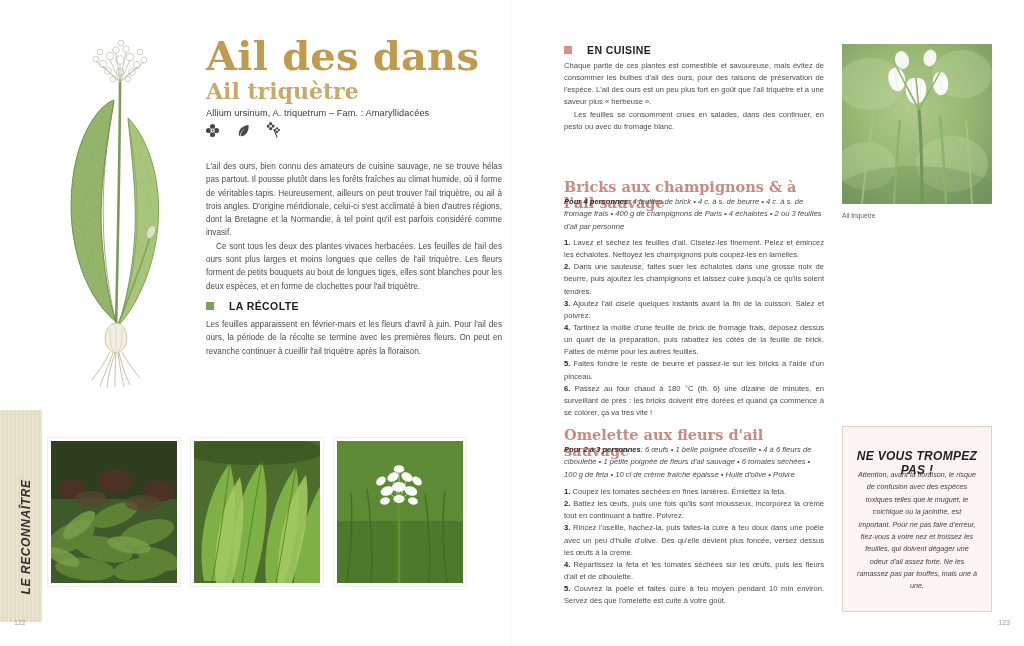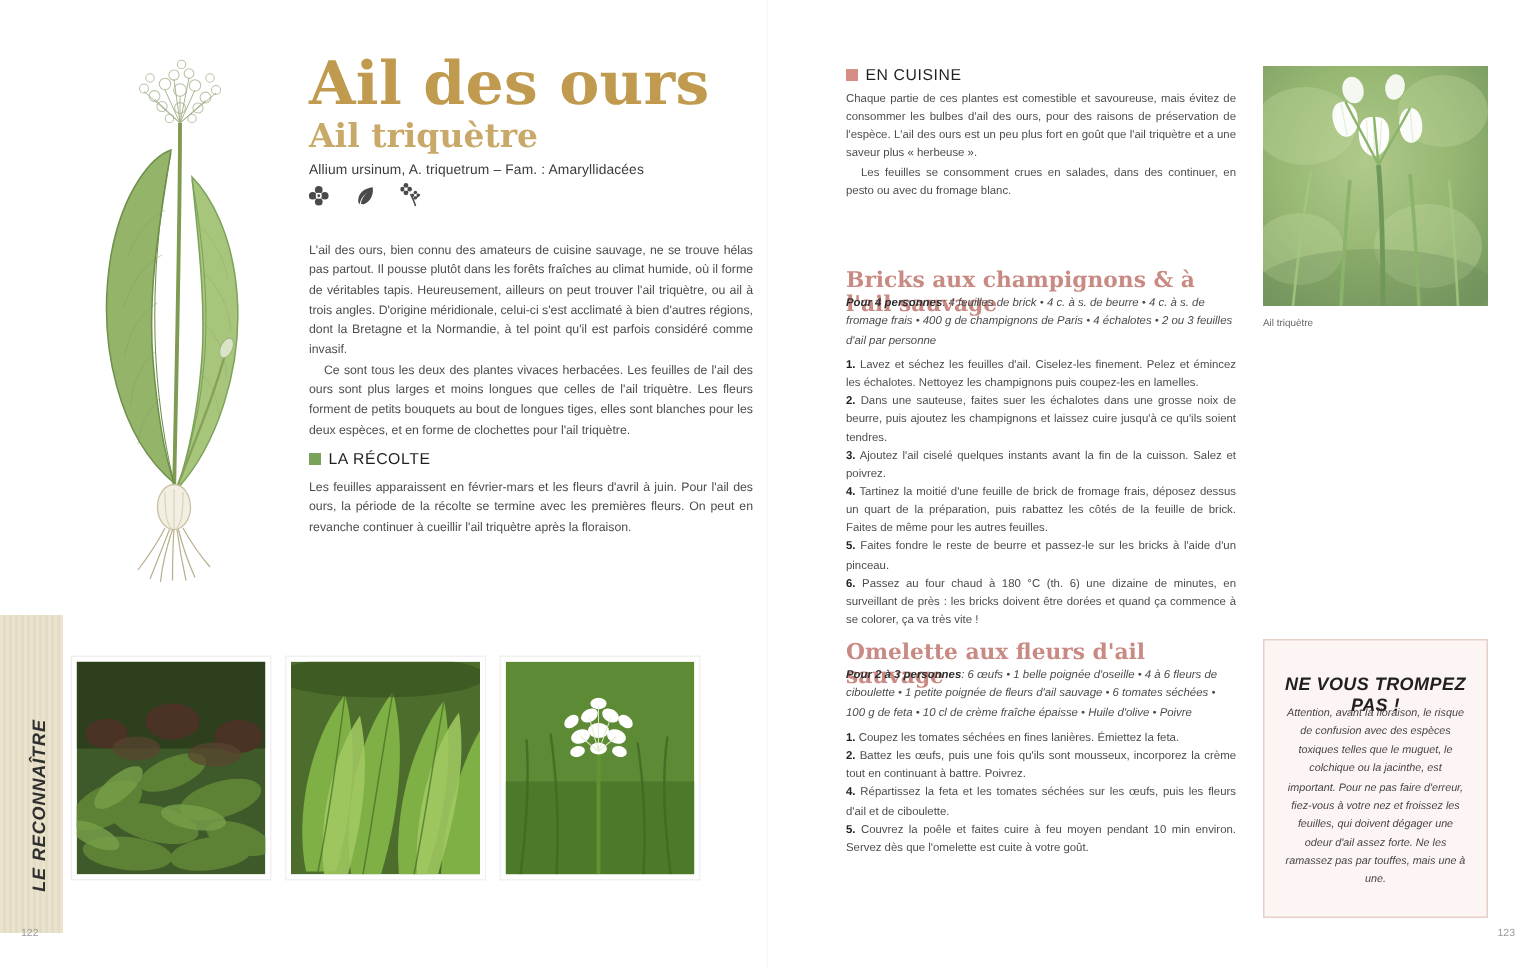--- a/index.html
+++ b/index.html
@@ -56,22 +56,22 @@
   .pictos svg { display: block; }
 
   .body-col {
     position: absolute; left: 206px; width: 296px;
     font-size: 8.2px; line-height: 1.62; color: #4c4c4c; text-align: justify;
   }
   .body-col p { text-indent: 0; margin: 0; }
   .body-col p.ind { text-indent: 10px; }
 
   .sec-head {
-    position: absolute; display: flex; align-items: center; gap: 5px;
-    font-size: 10.5px; font-weight: 400; letter-spacing: .4px; color: #1f1f1f;
+    position: absolute; display: flex; align-items: center; gap: 15px;
+    font-size: 10.5px; font-weight: 700; letter-spacing: .4px; color: #1f1f1f;
   }
   .sec-head .sq { width: 8px; height: 8px; display: inline-block; }
   .sq.green { background: #7aa25a; }
   .sq.pink  { background: #d58d85; }
 
   
   .photos { position: absolute; left: 48px; top: 438px; display: flex; gap: 11px; }
   .photo { width: 132px; height: 148px; border: 3px solid #fff; box-shadow: 0 0 0 1px rgba(0,0,0,.06); overflow:hidden; position:relative;}
   .pg-num-left { position: absolute; left: 14px; top: 619px; font-size: 7px; color: #9a9a9a; }
 
@@ -193,21 +193,21 @@
           <path d="M60 323 C62 338 64 348 66 357"></path>
         </g>
       </svg>
     </div>
 
     <div class="tab-band"></div>
     <div class="tab-label-wrap">
       <span>LE RECONNAÎTRE</span>
     </div>
 
-    <div class="title-main">Ail des ours</div>
+    <div class="title-main">Ail des dans</div>
     <div class="title-sub">Ail triquètre</div>
     <div class="latin">Allium ursinum, A. triquetrum – Fam. : Amaryllidacées</div>
 
     <div class="pictos">
       <span>
         <svg width="15" height="15" viewBox="0 0 24 24" fill="#4a4a4a">
           <circle cx="12" cy="5.6" r="4.1"></circle>
             <circle cx="12" cy="18.4" r="4.1"></circle>
           <circle cx="5.6" cy="12" r="4.1"></circle>
             <circle cx="18.4" cy="12" r="4.1"></circle>
@@ -371,20 +371,21 @@
       <p><b>6.</b><span> Passez au four chaud à 180 °C (th. 6) une dizaine de minutes, en surveillant de près : les bricks doivent être dorées et quand ça commence à se colorer, ça va très vite !</span></p>
     </div>
 
     <div class="rcol recipe-title" style="top:427px;">Omelette aux fleurs d'ail sauvage</div>
     <div class="rcol recipe-ing" style="top:444px;">
       <b>Pour 2 à 3 personnes</b><span>: 6 œufs • 1 belle poignée d'oseille • 4 à 6 fleurs de ciboulette • 1 petite poignée de fleurs d'ail sauvage • 6 tomates séchées • 100 g de feta • 10 cl de crème fraîche épaisse • Huile d'olive • Poivre</span>
     </div>
     <div class="rcol recipe-steps" style="top:486px;">
       <p><b>1.</b><span> Coupez les tomates séchées en fines lanières. Émiettez la feta.</span></p>
       <p><b>2.</b><span> Battez les œufs, puis une fois qu'ils sont mousseux, incorporez la crème tout en continuant à battre. Poivrez.</span></p>
+      <p><b>3.</b><span> Rincez l'oseille, hachez-la, puis faites-la cuire à feu doux dans une poêle avec un peu d'huile d'olive. Dès qu'elle devient plus foncée, versez dessus les œufs à la crème.</span></p>
       <p><b>4.</b><span> Répartissez la feta et les tomates séchées sur les œufs, puis les fleurs d'ail et de ciboulette.</span></p>
       <p><b>5.</b><span> Couvrez la poêle et faites cuire à feu moyen pendant 10 min environ. Servez dès que l'omelette est cuite à votre goût.</span></p>
     </div>
 
     <div class="photo-right">
       <svg width="150" height="160" viewBox="0 0 150 160" preserveAspectRatio="none">
         <defs>
           <radialGradient id="bg1" cx="45%" cy="40%" r="75%">
             <stop offset="0%" stop-color="#9dbd6e"></stop>
             <stop offset="55%" stop-color="#7ba44e"></stop>

